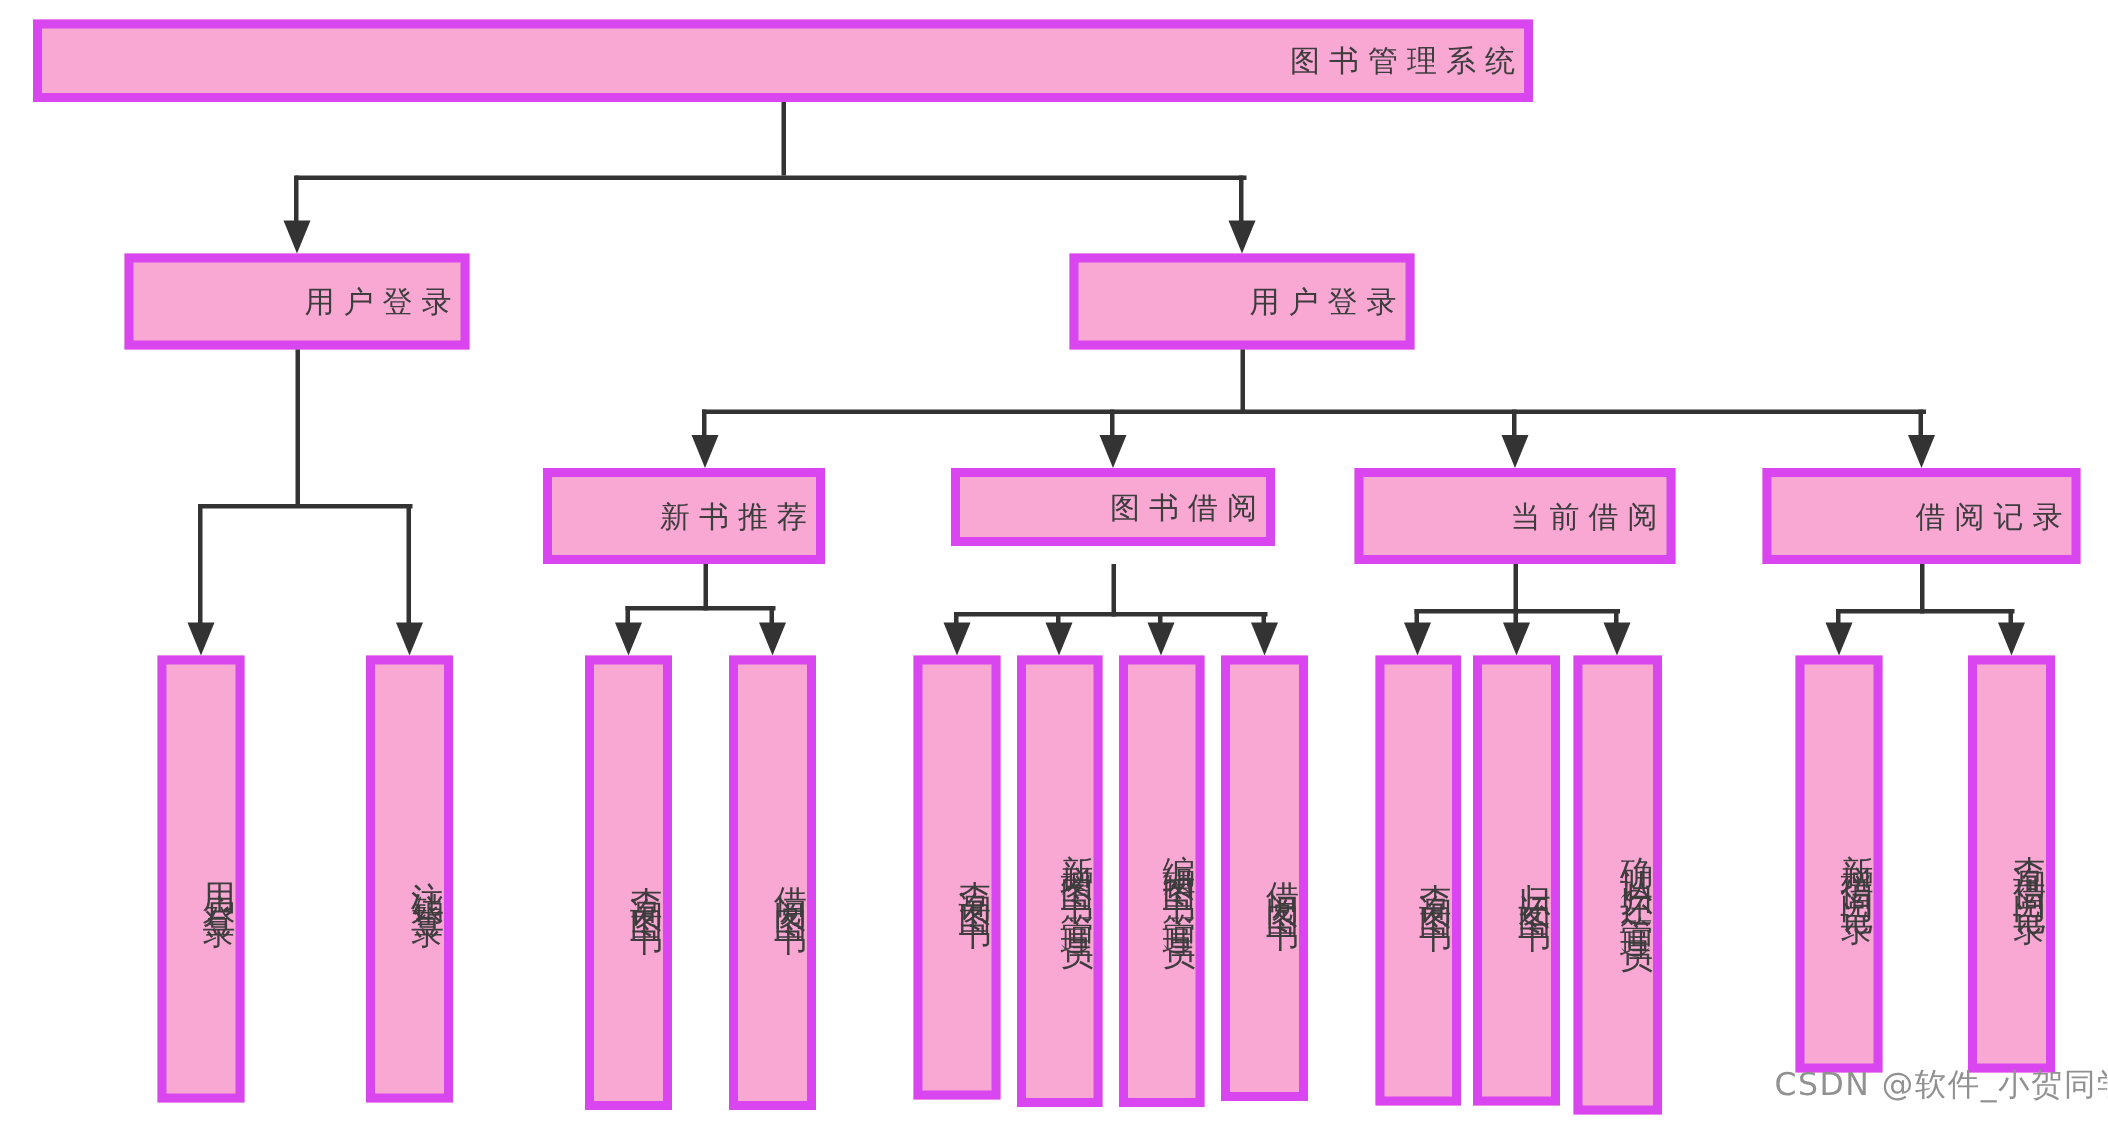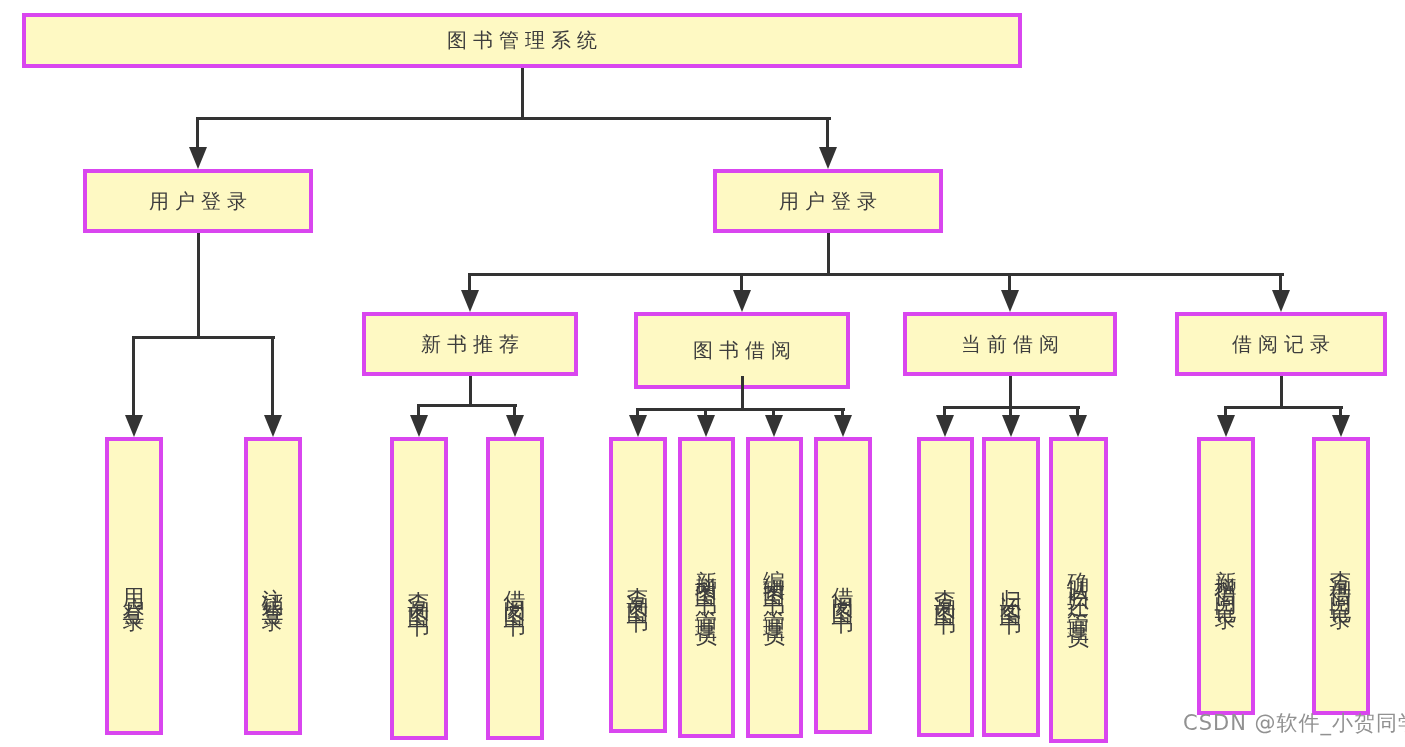--- a/index.html
+++ b/index.html
@@ -1,22 +1,22 @@
 <!DOCTYPE html>
 <html><head>
 <meta charset="utf-8">
 <style>
   html,body{margin:0;padding:0;background:#ffffff;}
   .canvas{
     position:relative;width:1405px;height:747px;background:#ffffff;overflow:hidden;
     font-family:"DejaVu Sans","Liberation Sans",sans-serif;color:#3a3a3a;
   }
   .box{
-    position:absolute;box-sizing:border-box;border:4px solid #d946ef;background:#fef9c3;
-    display:flex;align-items:center;justify-content:center;
+    position:absolute;box-sizing:border-box;border:6px solid #d946ef;background:#f9a8d4;
+    display:flex;align-items:center;justify-content:flex-end;
   }
   .hlabel{font-size:20px;letter-spacing:6px;text-indent:6px;white-space:nowrap;color:#3d3d3d;}
   .vbox .vlabel{
     writing-mode:vertical-rl;text-orientation:mixed;
     font-size:22px;letter-spacing:8px;line-height:1.05;white-space:nowrap;color:#3d3d3d;
   }
   .vline{position:absolute;width:3px;background:#333333;}
   .hline{position:absolute;height:3px;background:#333333;}
   .arrowhead{
     position:absolute;width:0;height:0;
@@ -37,24 +37,24 @@
     <span class="hlabel">图书管理系统</span>
   </div>
 
   <div class="box" style="left:83px;top:169px;width:230px;height:64px">
     <span class="hlabel">用户登录</span>
   </div>
   <div class="box" style="left:713px;top:169px;width:230px;height:64px">
     <span class="hlabel">用户登录</span>
   </div>
 
-  <div class="box" style="left:362px;top:312px;width:216px;height:64px">
+  <div class="box" style="left:362px;top:312px;width:188px;height:64px">
     <span class="hlabel">新书推荐</span>
   </div>
-  <div class="box" style="left:634px;top:312px;width:216px;height:77px">
+  <div class="box" style="left:634px;top:312px;width:216px;height:52px">
     <span class="hlabel">图书借阅</span>
   </div>
   <div class="box" style="left:903px;top:312px;width:214px;height:64px">
     <span class="hlabel">当前借阅</span>
   </div>
   <div class="box" style="left:1175px;top:312px;width:212px;height:64px">
     <span class="hlabel">借阅记录</span>
   </div>
 
   <div class="box vbox" style="left:105px;top:437px;width:58px;height:298px">

